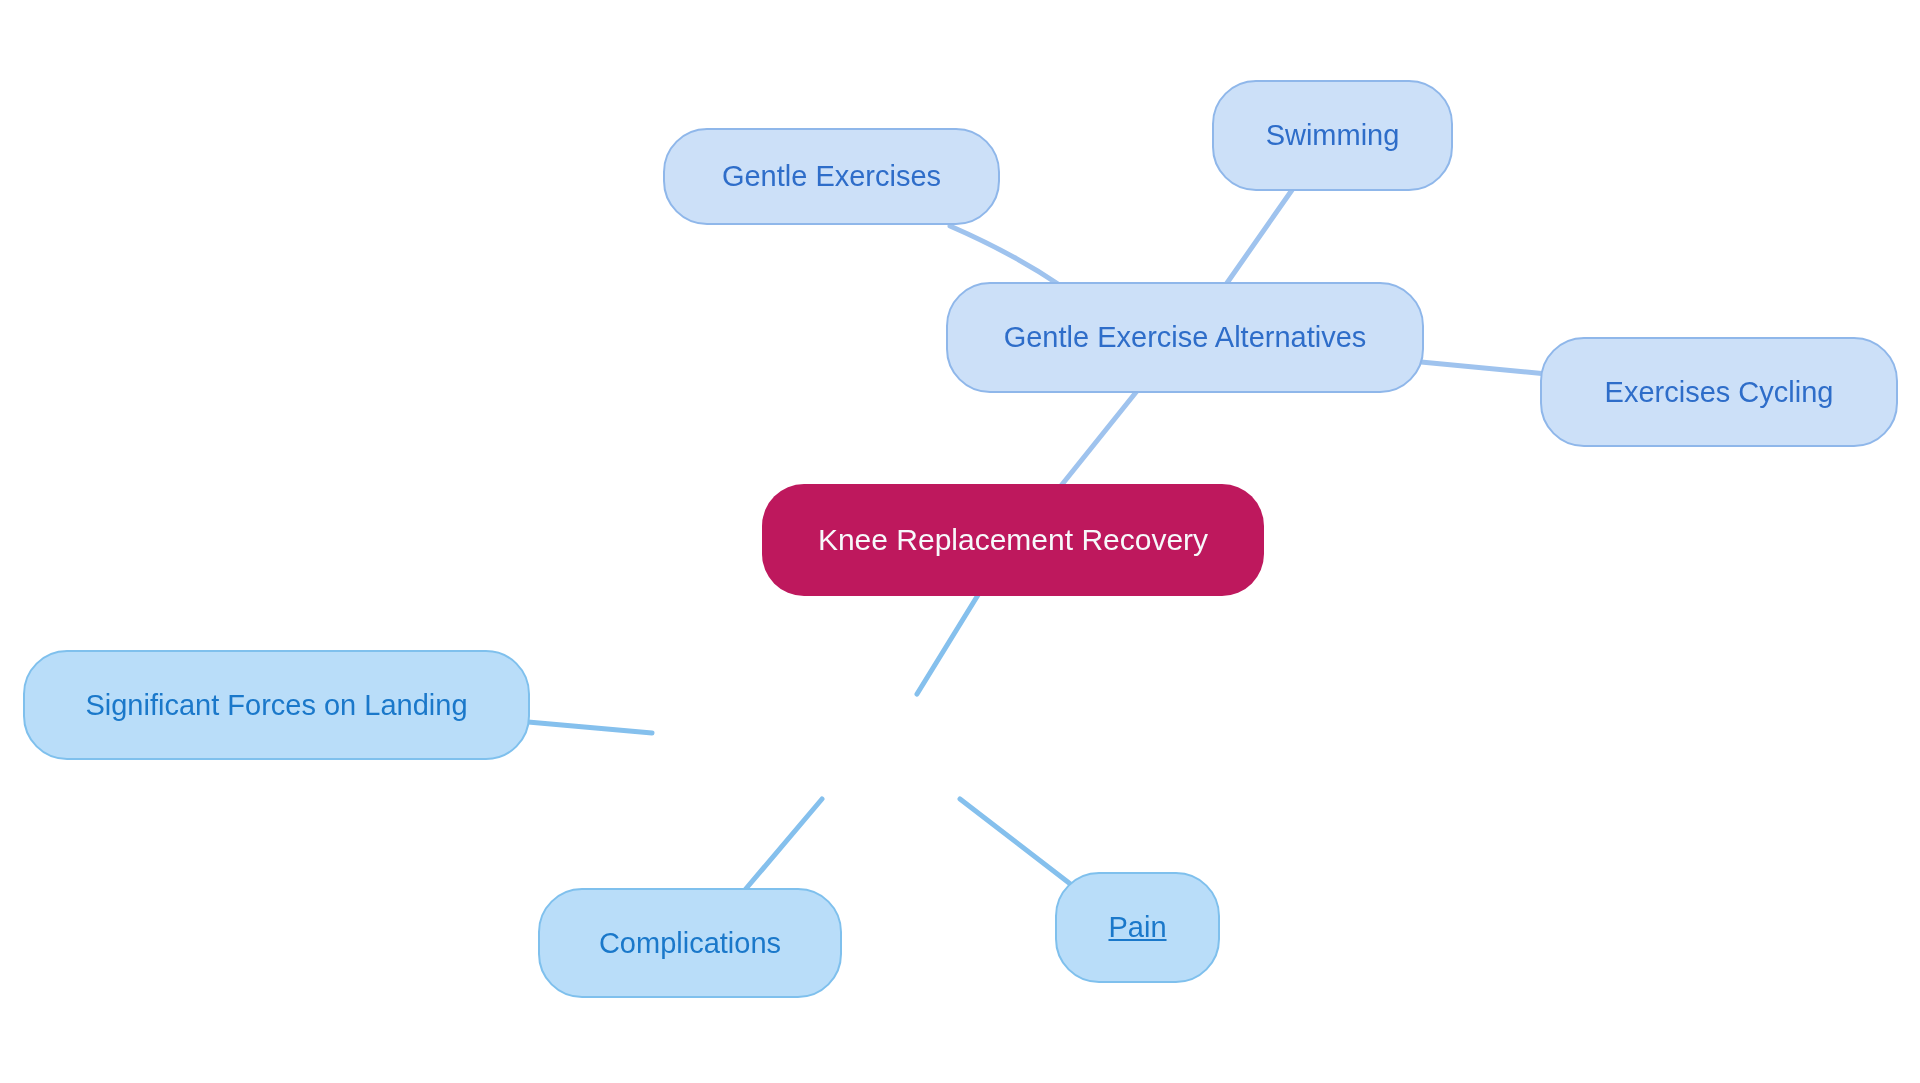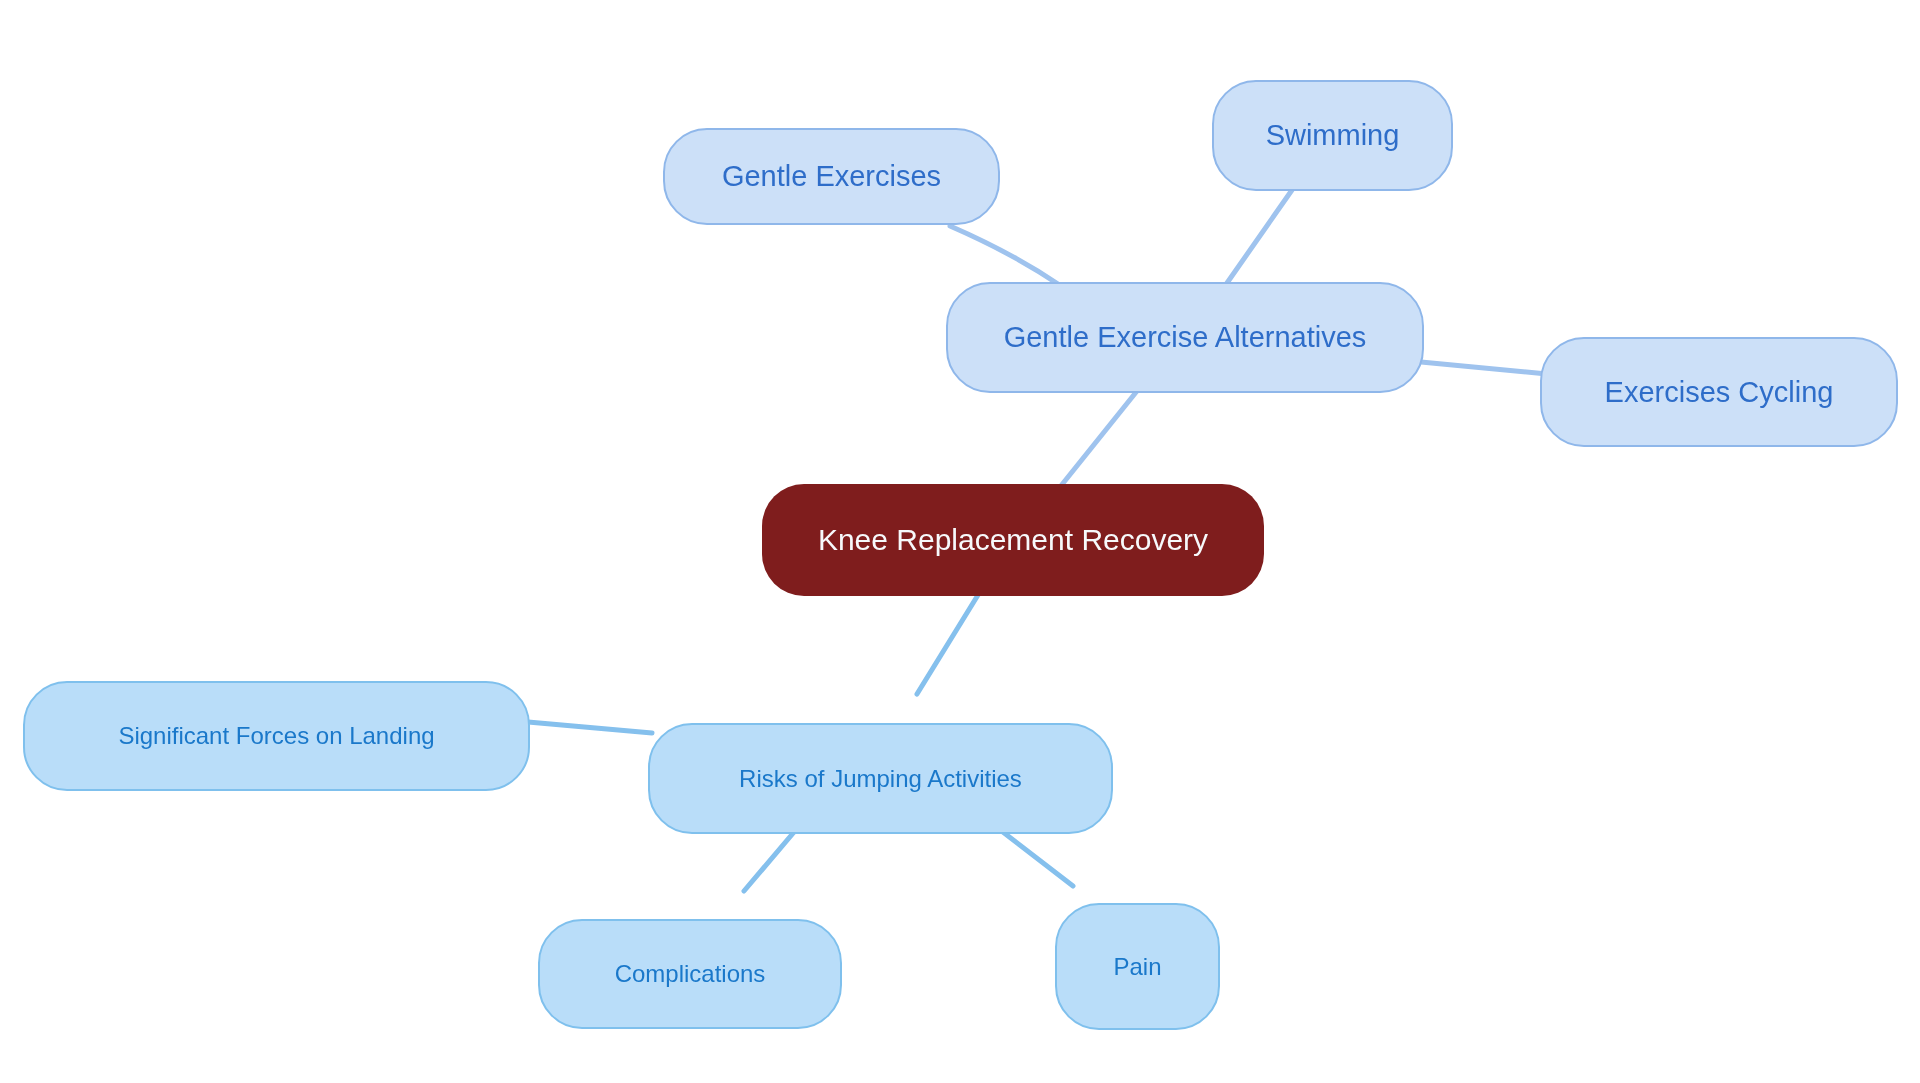--- a/index.html
+++ b/index.html
@@ -30,37 +30,36 @@
     display: flex;
     align-items: center;
     justify-content: center;
     border-radius: 44px;
     box-sizing: border-box;
     text-align: center;
     cursor: default;
     white-space: nowrap;
   }
   .node.root {
-    background: #7f1d1d;
+    background: #be185d;
     color: #f7f9fb;
     font-size: 30px;
     border-radius: 42px;
   }
   .node.branch-top {
     background: #cce0f8;
     border: 2px solid #8fb7ea;
     color: #2e6dc9;
     font-size: 29px;
   }
   .node.branch-bot {
     background: #b9ddf9;
     border: 2px solid #7fc0ed;
     color: #1a78ca;
-    font-size: 24px;
-    margin-top: 31px;
+    font-size: 29px;
   }
 </style>
 </head>
 <body>
 
 <div class="canvas">
 
   <svg class="edges" viewBox="0 0 1920 1083">
     <line class="edge-top" x1="1137" y1="391" x2="1060" y2="487"></line>
     <path class="edge-top" d="M 950 226 Q 1012 253 1058 284"></path>
@@ -85,29 +84,26 @@
   </div>
 
   <div class="node branch-top" style="left:1212px; top:80px; width:241px; height:111px;">
     <span>Swimming</span>
   </div>
 
   <div class="node branch-top" style="left:1540px; top:337px; width:358px; height:110px;">
     <span>Exercises Cycling</span>
   </div>
 
-  <div class="node branch-bot" style="left:648px; top:692px; width:465px; height:111px;">
-    <span>Risks of Jumping Activities</span>
-  </div>
 
   <div class="node branch-bot" style="left:23px; top:650px; width:507px; height:110px;">
     <span>Significant Forces on Landing</span>
   </div>
 
   <div class="node branch-bot" style="left:538px; top:888px; width:304px; height:110px;">
     <span>Complications</span>
   </div>
 
-  <div class="node branch-bot" style="left:1055px; top:872px; width:165px; height:127px;">
+  <div class="node branch-bot" style="left:1055px; top:872px; width:165px; height:111px;text-decoration:underline;">
     <span>Pain</span>
   </div>
 
 </div>
 
 </body></html>

